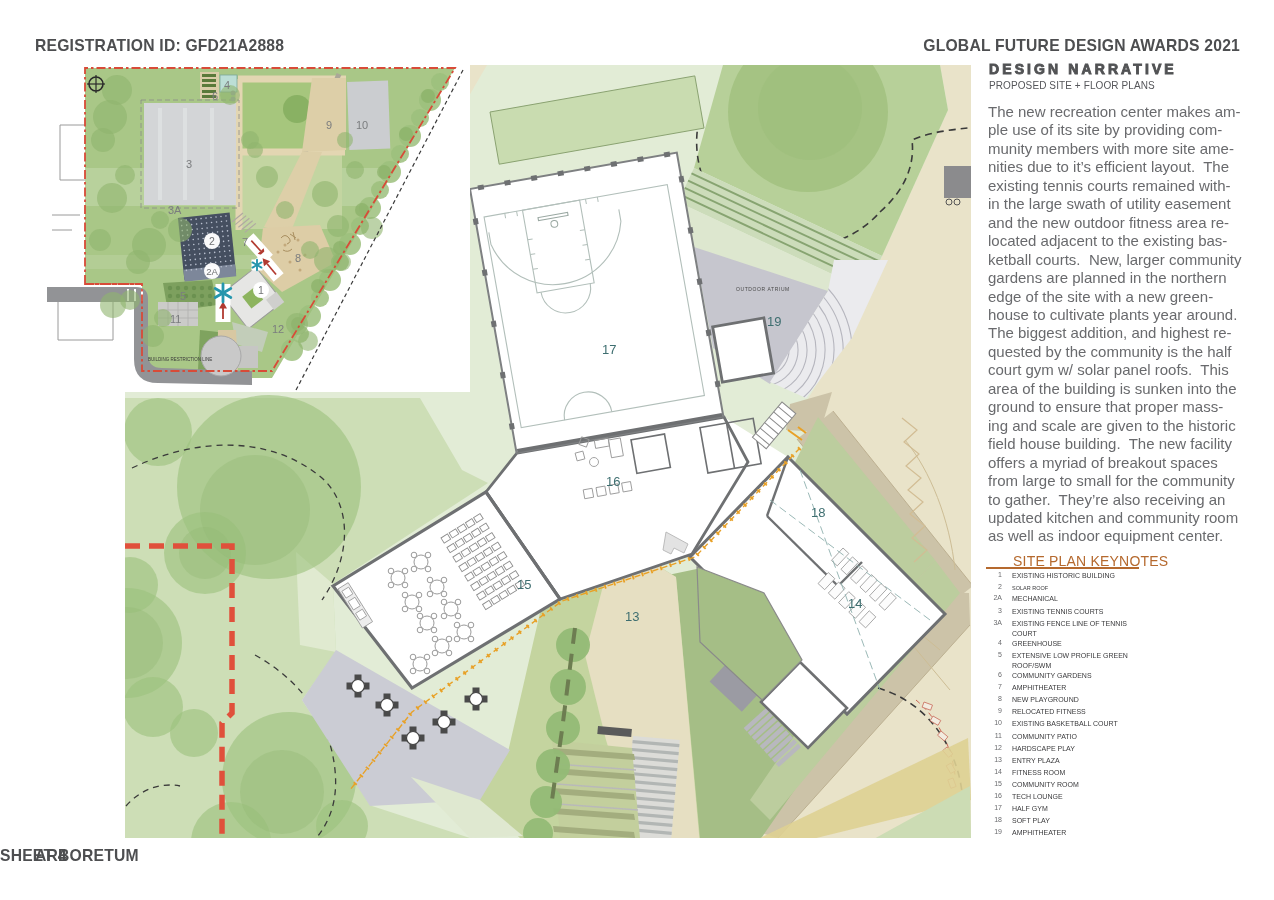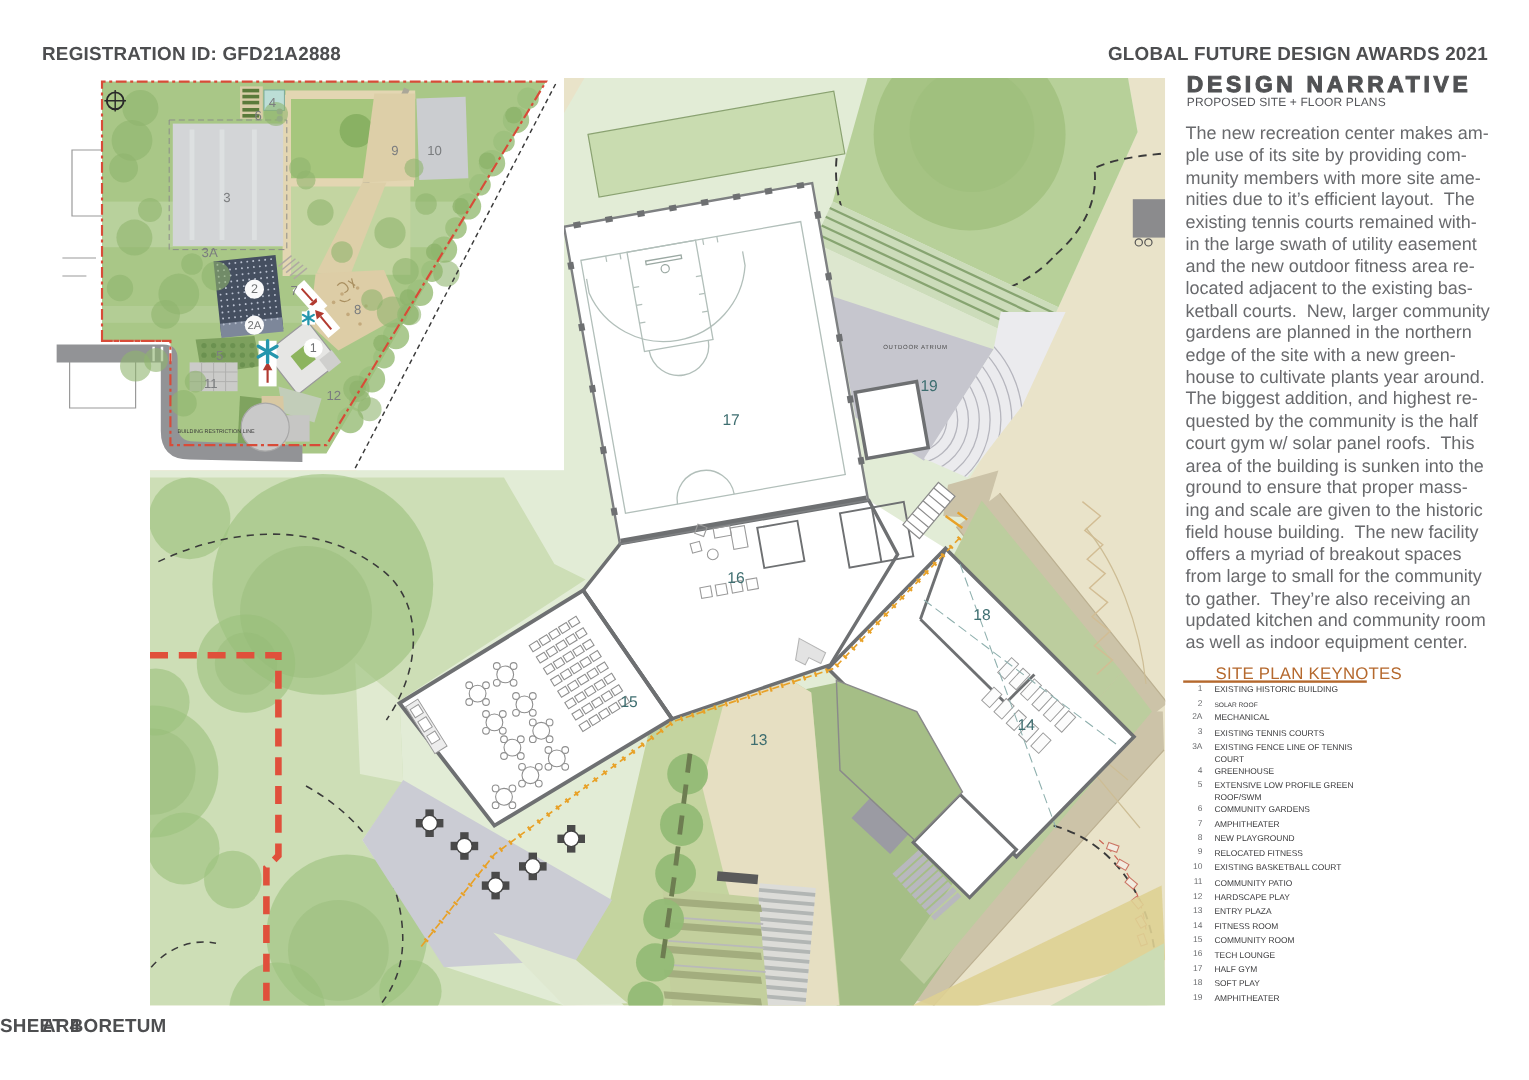--- a/index.html
+++ b/index.html
@@ -695,21 +695,21 @@
 <text x="212" y="274.5" font-family="Liberation Sans, sans-serif" font-size="9.5" fill="#707274" text-anchor="middle">2A</text>
 <circle cx="261" cy="290" r="8" fill="#ffffff" opacity="0.97"></circle>
 <text x="261" y="293.5" font-family="Liberation Sans, sans-serif" font-size="10.5" fill="#707274" text-anchor="middle">1</text>
 <text x="148" y="361" font-family="Liberation Sans, sans-serif" font-size="4.5" fill="#3a3a3a">BUILDING RESTRICTION LINE</text>
 </g>
 </svg>
 <div class="hdr" style="left:35px;top:37px;">REGISTRATION ID: GFD21A2888</div>
 <div class="hdr" style="left:0;top:37px;width:1240px;text-align:right;">GLOBAL FUTURE DESIGN AWARDS 2021</div>
 <div class="hdr" style="left:35px;top:847px;">ARBORETUM</div>
 <div class="hdr" style="left:0;top:847px;width:1240px;text-align:left;">SHEET 4</div>
-<div style="position:absolute;left:989px;top:61px;font-size:19px;font-weight:bold;color:#515254;letter-spacing:3.1px;-webkit-text-stroke:0.9px #515254;">DESIGN NARRATIVE</div>
+<div style="position:absolute;left:989px;top:61px;font-size:14px;font-weight:bold;color:#515254;letter-spacing:3.1px;-webkit-text-stroke:0.9px #515254;">DESIGN NARRATIVE</div>
 <div style="position:absolute;left:989px;top:80px;font-size:10px;color:#55565a;letter-spacing:0.1px;">PROPOSED SITE + FLOOR PLANS</div>
 <div style="position:absolute;left:988px;top:103px;width:300px;font-size:15px;line-height:18.45px;color:#696a6d;white-space:nowrap;">The new recreation center makes am-<br>ple use of its site by providing com-<br>munity members with more site ame-<br>nities due to it’s efficient layout.&nbsp; The<br>existing tennis courts remained with-<br>in the large swath of utility easement<br>and the new outdoor fitness area re-<br>located adjacent to the existing bas-<br>ketball courts.&nbsp; New, larger community<br>gardens are planned in the northern<br>edge of the site with a new green-<br>house to cultivate plants year around.<br>The biggest addition, and highest re-<br>quested by the community is the half<br>court gym w/ solar panel roofs.&nbsp; This<br>area of the building is sunken into the<br>ground to ensure that proper mass-<br>ing and scale are given to the historic<br>field house building.&nbsp; The new facility<br>offers a myriad of breakout spaces<br>from large to small for the community<br>to gather.&nbsp; They’re also receiving an<br>updated kitchen and community room<br>as well as indoor equipment center.</div>
 <div style="position:absolute;left:1013px;top:553px;font-size:14px;color:#b5692e;letter-spacing:0.2px;">SITE PLAN KEYNOTES</div>
 <div style="position:absolute;left:986px;top:567px;width:153px;height:2px;background:#b5692e;"></div>
 <div style="position:absolute;left:988px;top:570.5px;width:14px;text-align:right;font-size:7px;color:#6a6b6e;">1</div>
 <div style="position:absolute;left:1012px;top:570.5px;width:122px;font-size:7px;color:#3a3a3c;line-height:10px;">EXISTING HISTORIC BUILDING</div>
 <div style="position:absolute;left:988px;top:582.6px;width:14px;text-align:right;font-size:7px;color:#6a6b6e;">2</div>
 <div style="position:absolute;left:1012px;top:582.6px;width:122px;font-size:5.5px;color:#3a3a3c;line-height:10px;">SOLAR ROOF</div>
 <div style="position:absolute;left:988px;top:594.0px;width:14px;text-align:right;font-size:7px;color:#6a6b6e;">2A</div>
 <div style="position:absolute;left:1012px;top:594.0px;width:122px;font-size:7px;color:#3a3a3c;line-height:10px;">MECHANICAL</div>

